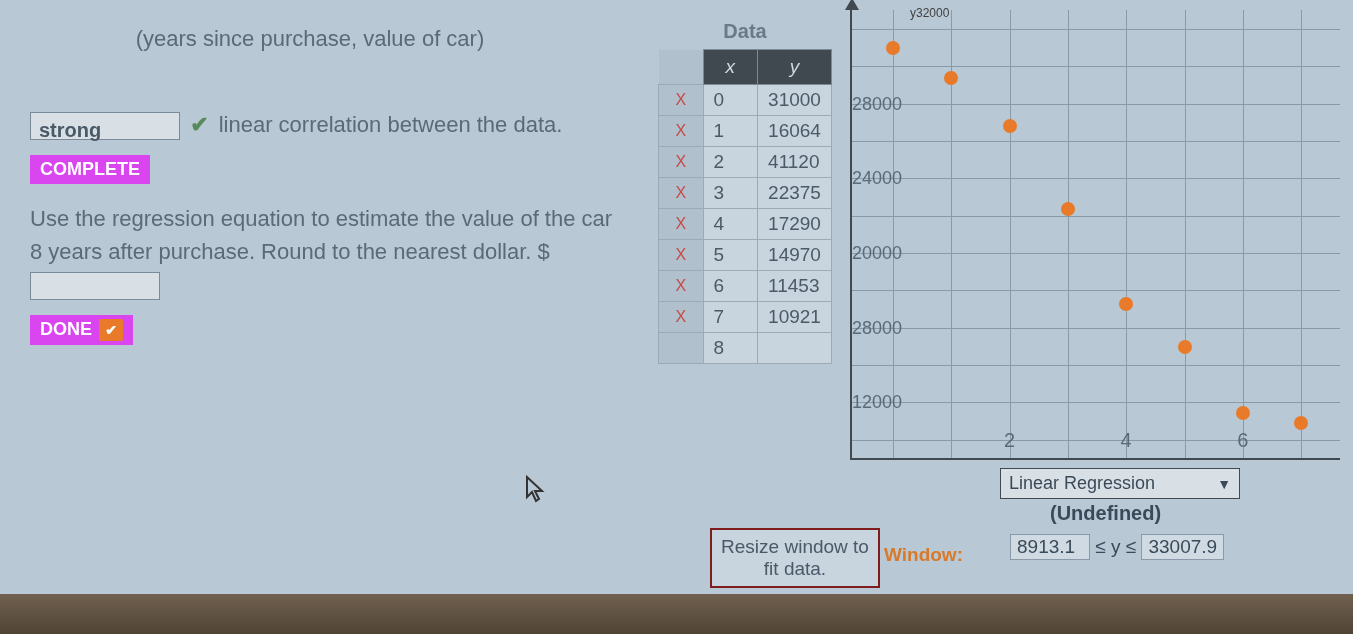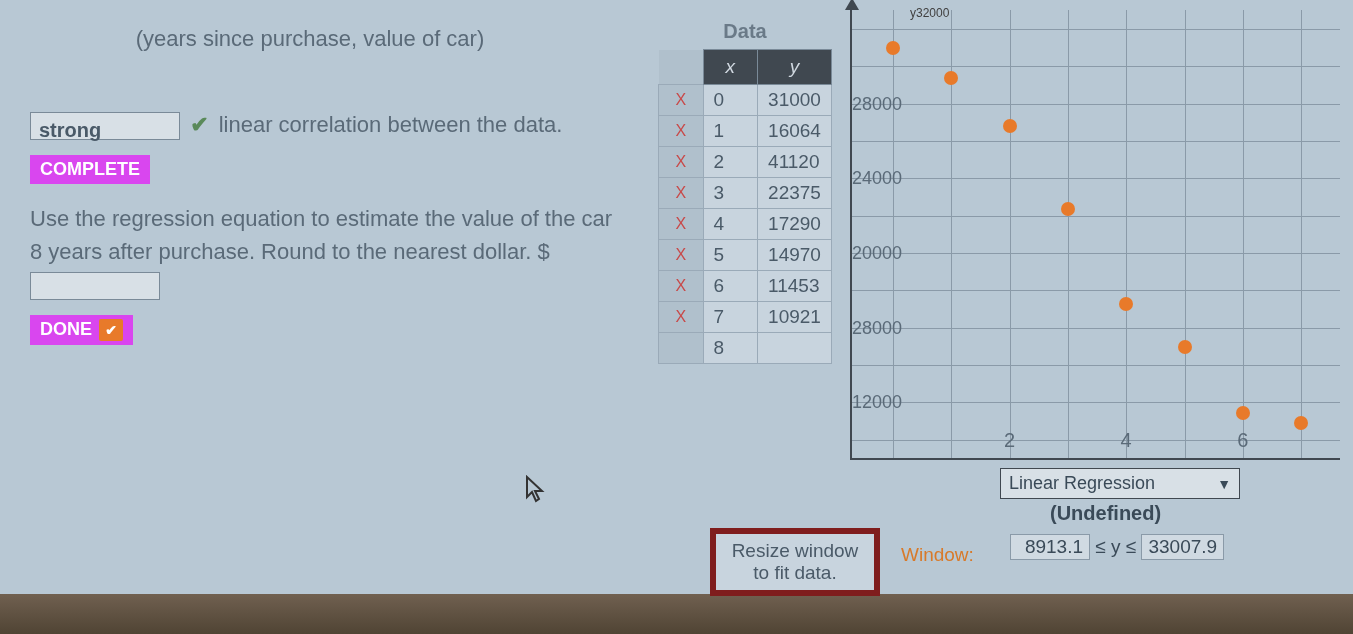--- a/index.html
+++ b/index.html
@@ -190,33 +190,33 @@
     left: 210px; top: 34px;
     font-size: 20px;
     font-weight: bold;
     color: #3a4a58;
   }
   .resize-btn {
     position: absolute;
     left: -130px; top: 60px;
     width: 170px;
     background: #c8d4de;
-    border: 6px solid #7f1d1d;
+    border: 2px solid #7f1d1d;
     padding: 6px;
     text-align: center;
     font-size: 19px;
     color: #4a5a68;
     cursor: pointer;
   }
   .window-label {
     position: absolute;
-    left: 61px; top: 76px;
+    left: 44px; top: 76px;
     color: #d87a2a;
     font-size: 19px;
-    font-weight: normal;
+    font-weight: bold;
   }
   .window-vals {
     position: absolute;
     left: 170px; top: 62px;
     font-size: 19px;
     color: #3a4a58;
   }
   .window-vals .inputval {
     display: inline-block;
     background: #d0dae2;
@@ -356,21 +356,21 @@
       </div>
     <div class="controls">
       <div class="regression-select">
         <span>Linear Regression</span>
         <span class="chev">▼</span>
       </div>
       <div class="undefined-label">(Undefined)</div>
       <div class="resize-btn">Resize window to fit data.</div>
       <div class="window-label">Window:</div>
       <div class="window-vals">
-        <div style="margin-top:4px;text-align:right;">
+        <div style="margin-top:4px;">
           <span class="inputval">8913.1</span>
           <span>≤ y ≤</span>
           <span class="inputval">33007.9</span>
         </div>
       </div>
     </div>
   </div>
 </div>
 <div class="bottom-bar"></div>
 <div class="cursor-icon">

